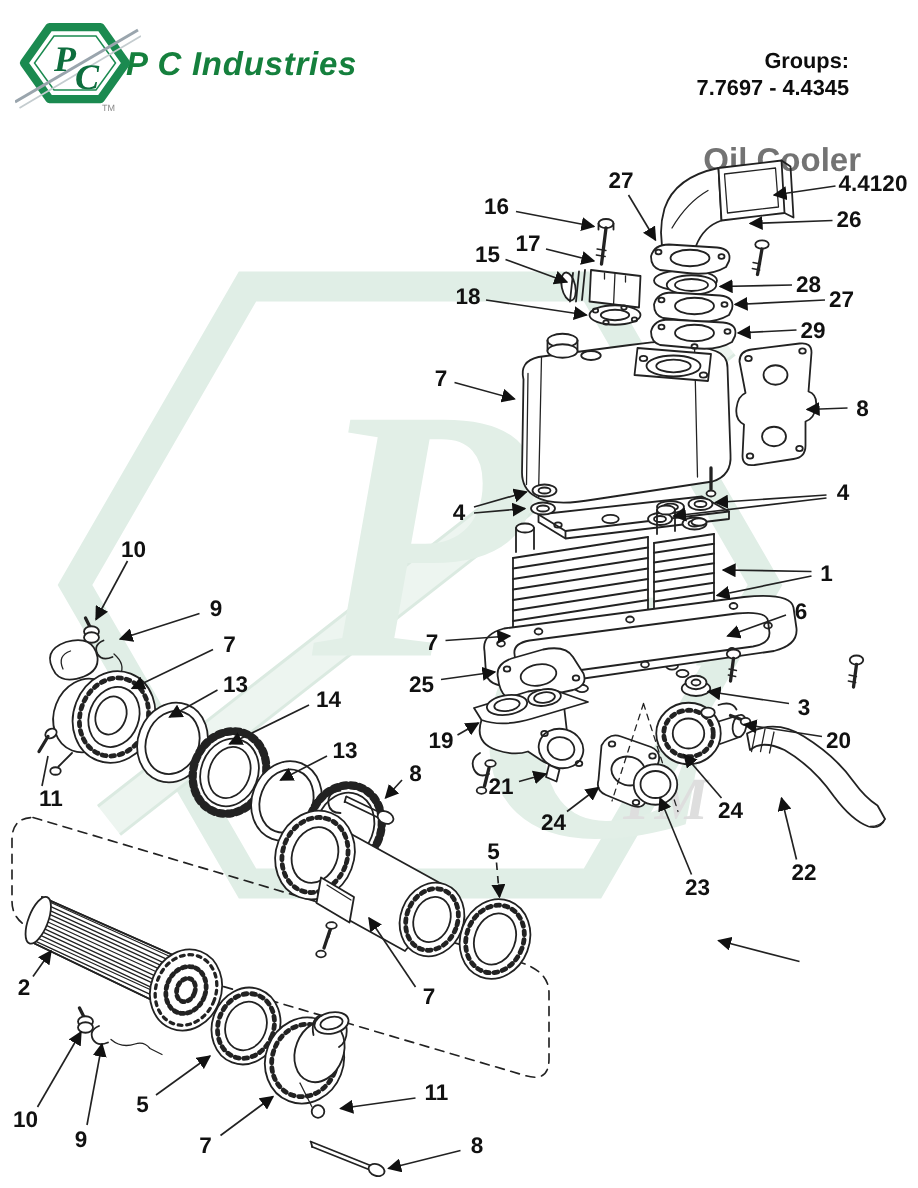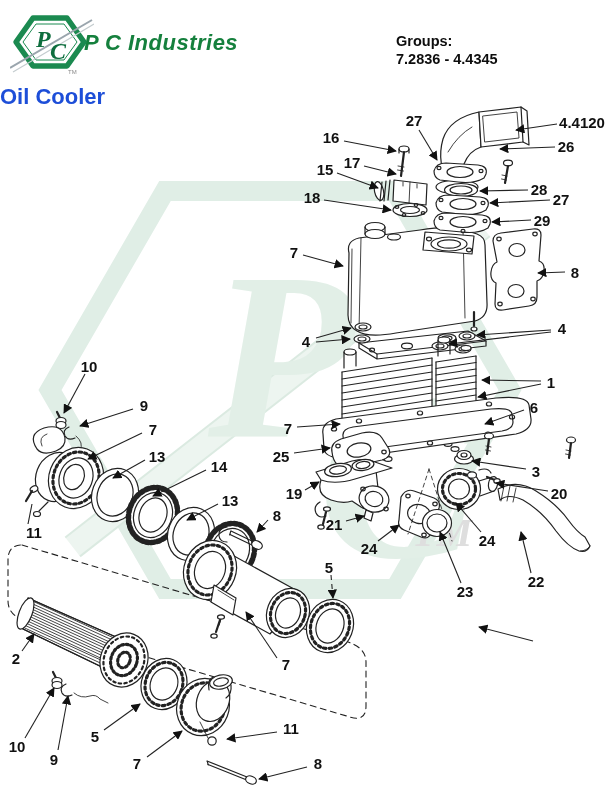--- a/index.html
+++ b/index.html
@@ -1,23 +1,23 @@
 <!DOCTYPE html>
 <html><head>
 <meta charset="utf-8">
 <style>
   html,body{margin:0;padding:0}
   body{width:612px;height:792px;position:relative;background:#fff;overflow:hidden;
        font-family:"Liberation Sans",sans-serif}
   .hdr-brand{position:absolute;left:84px;top:30px;font:italic 700 22px "Liberation Sans",sans-serif;
        color:#15803d;letter-spacing:.5px}
-  .hdr-groups{position:absolute;left:396px;top:32px;width:170px;text-align:left;
+  .hdr-groups{position:absolute;left:396px;top:32px;width:170px;text-align:right;
        font:700 14.5px "Liberation Sans",sans-serif;color:#0d0d0d;line-height:18px}
-  .page-title{position:absolute;left:0;top:84px;width:574px;text-align:left;
-       font:700 22px "Liberation Sans",sans-serif;color:#1d4ed8}
+  .page-title{position:absolute;left:0;top:94px;width:574px;text-align:right;
+       font:700 22px "Liberation Sans",sans-serif;color:#737373}
   svg{position:absolute;left:0;top:0}
   .s{stroke:#222;fill:none;stroke-width:1.2;stroke-linecap:round;stroke-linejoin:round}
   .f{fill:#fff}
   .w2{stroke-width:2.2}
   .w3{stroke-width:3.2}
   .w5{stroke-width:5.5}
   .thin{stroke-width:.85}
   .holes{stroke-dasharray:2.5,3.2}
   .teeth{stroke-dasharray:3,2.8}
   .callout{font:700 15px "Liberation Sans",sans-serif;fill:#111;text-anchor:middle}
@@ -26,21 +26,21 @@
   .wm-tm{font:italic 700 40px "Liberation Serif",serif;fill:#dedede}
   .logo-letter{font:italic 700 24px "Liberation Serif",serif;fill:#0e6e3e}
   .logo-tm{font:400 6px "Liberation Sans",sans-serif;fill:#8a8a8a}
 </style>
 </head>
 <body>
 
 <div class="hdr-brand">P C Industries</div>
 <div class="hdr-groups">
   <div>Groups:</div>
-  <div>7.2836 - 4.4345</div>
+  <div>7.7697 - 4.4345</div>
 </div>
 <div class="page-title">Oil Cooler</div>
 
 <svg width="84" height="68" style="left:10px;top:14px">
   <polygon points="74,28 57,4 23,4 6,28 23,52 57,52" fill="#fff" stroke="#1b8a50" stroke-width="5.5" stroke-linejoin="round"></polygon>
   <polygon points="67,28 54,10 26,10 13,28 26,46 54,46" fill="none" stroke="#1b8a50" stroke-width="1"></polygon>
   <line x1="0" y1="54" x2="82" y2="6" stroke="#9aa5ad" stroke-width="2"></line>
   <line x1="3" y1="58" x2="84" y2="10" stroke="#c4cccf" stroke-width="1.2"></line>
   <text x="26" y="33" class="logo-letter">P</text>
   <text x="40" y="45" class="logo-letter">C</text>

